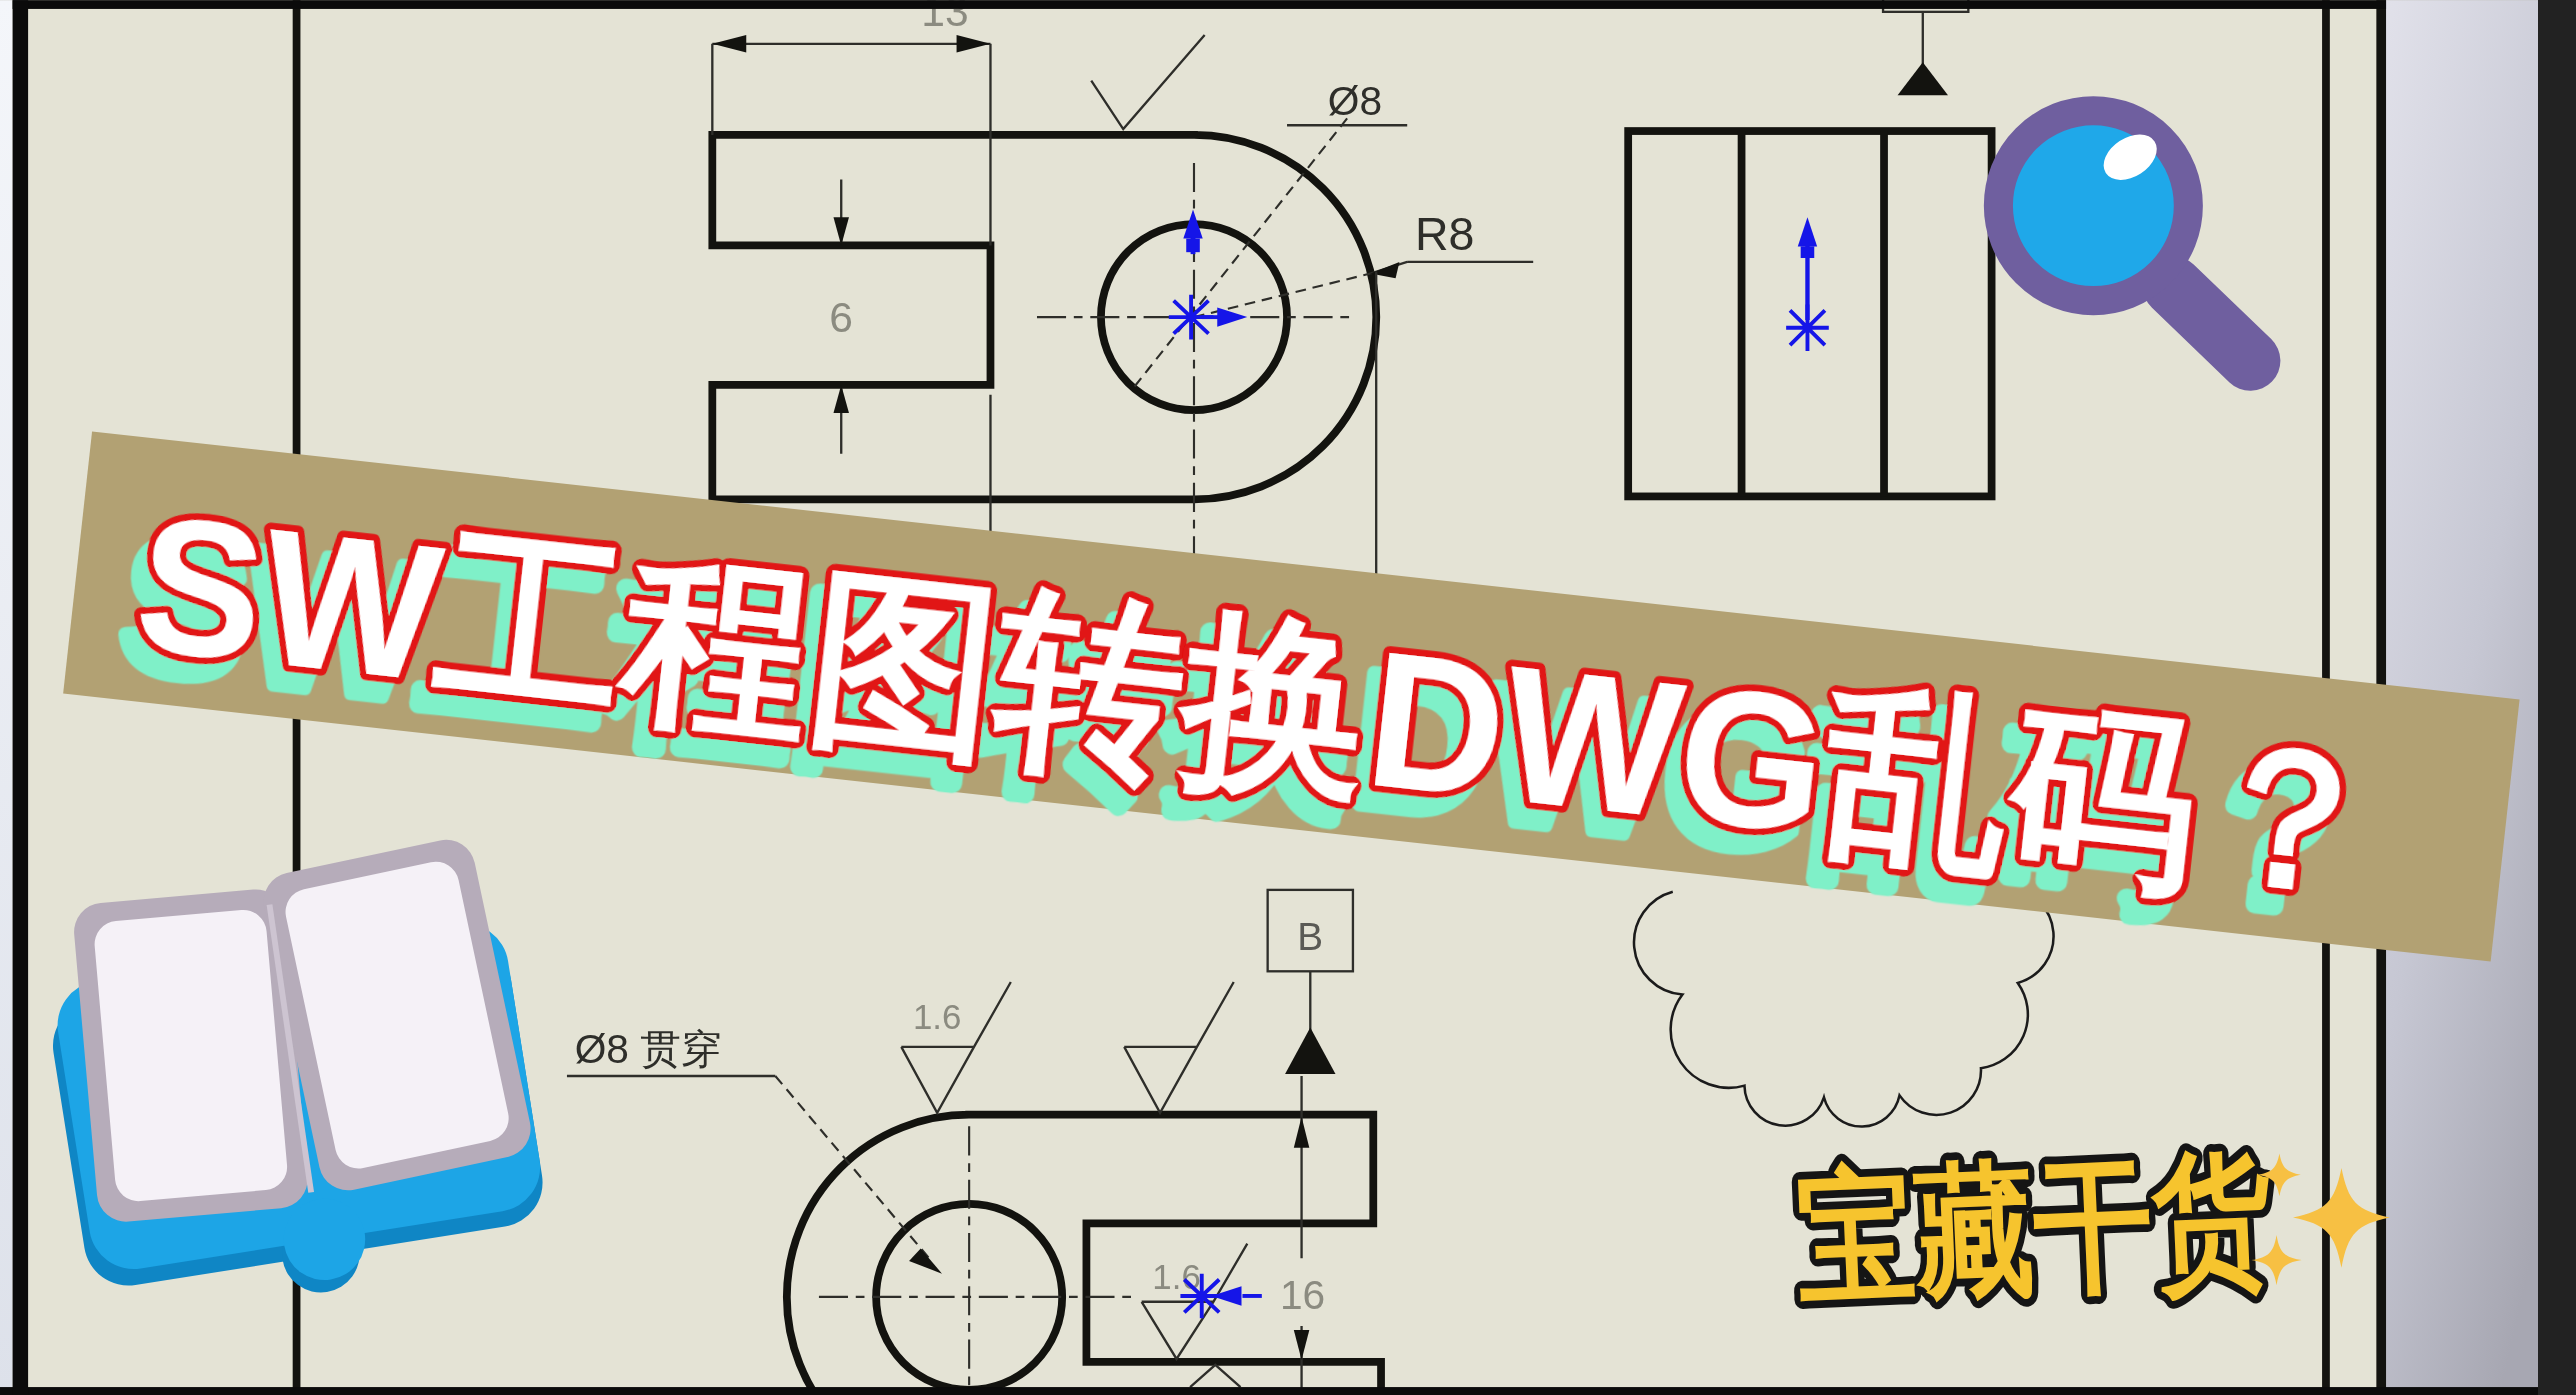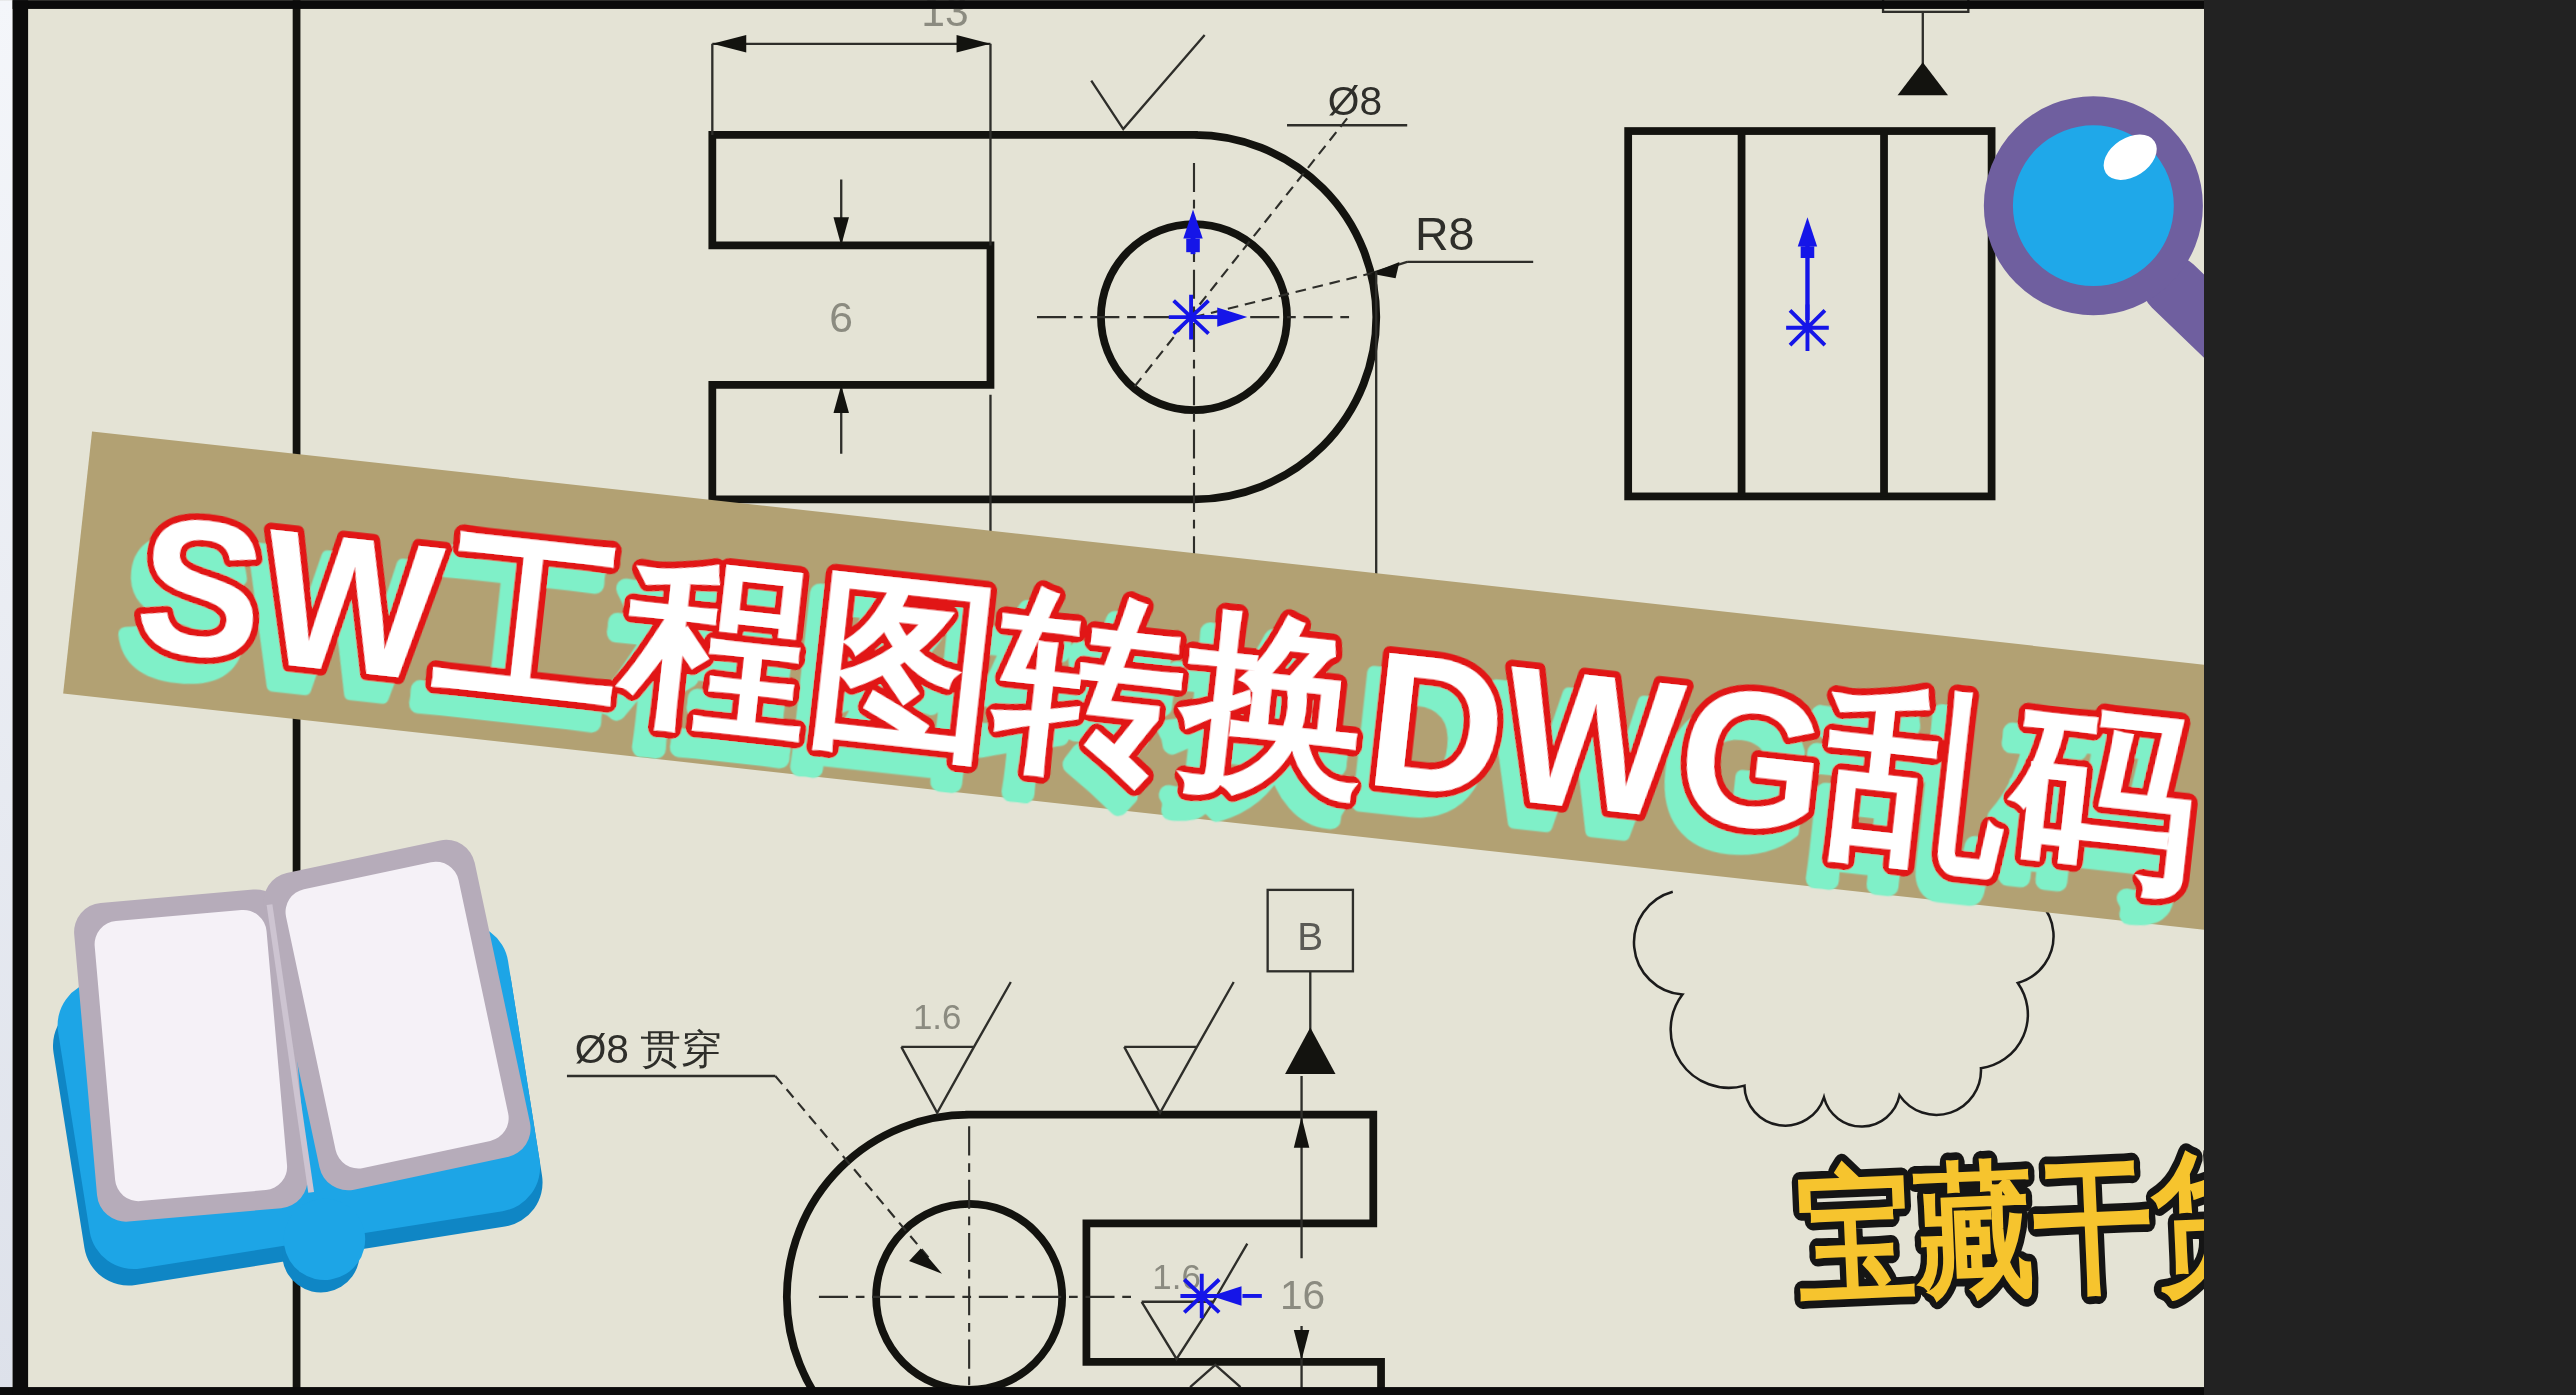--- a/index.html
+++ b/index.html
@@ -1,16 +1,16 @@
 <!DOCTYPE html>
 <html><head>
 <meta charset="utf-8">
 <style>
   html,body{margin:0;padding:0;background:#222;}
-  #stage{position:relative;width:2204px;height:1396px;overflow:hidden;
+  #stage{position:relative;width:2538px;height:1396px;overflow:hidden;
          font-family:"Liberation Sans",sans-serif;}
   #stage svg{position:absolute;left:0;top:0;display:block;}
   text{font-family:"Liberation Sans",sans-serif;}
   .dimnum{fill:#8b8b80;}
   .darklbl{fill:#2e2e2a;}
   .cadthick{stroke:#13130f;stroke-width:8;fill:none;stroke-linecap:square;}
   .cadthin{stroke:#2e2e2a;stroke-width:2.4;fill:none;}
   .cadcenter{stroke:#2e2e2a;stroke-width:2.2;fill:none;stroke-dasharray:30 8 9 8;}
   .cadlead{stroke:#2e2e2a;stroke-width:2.2;fill:none;stroke-dasharray:11 7;}
   .blueann{stroke:#1515e8;fill:none;}

